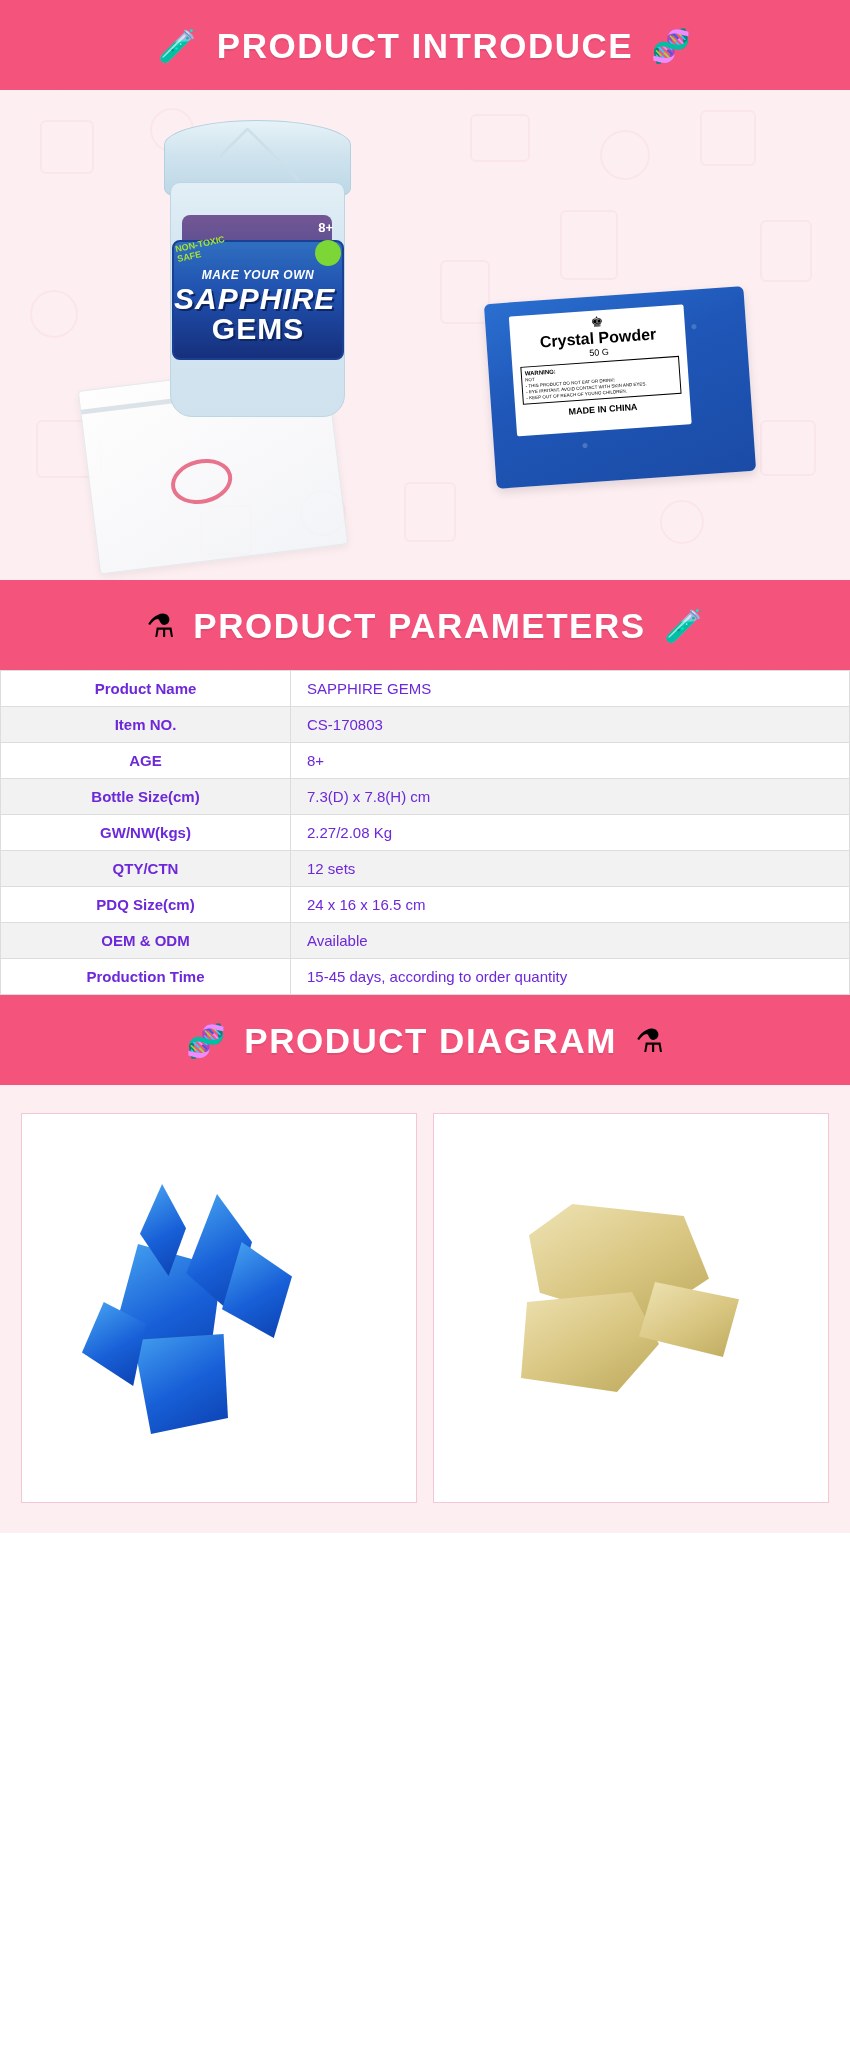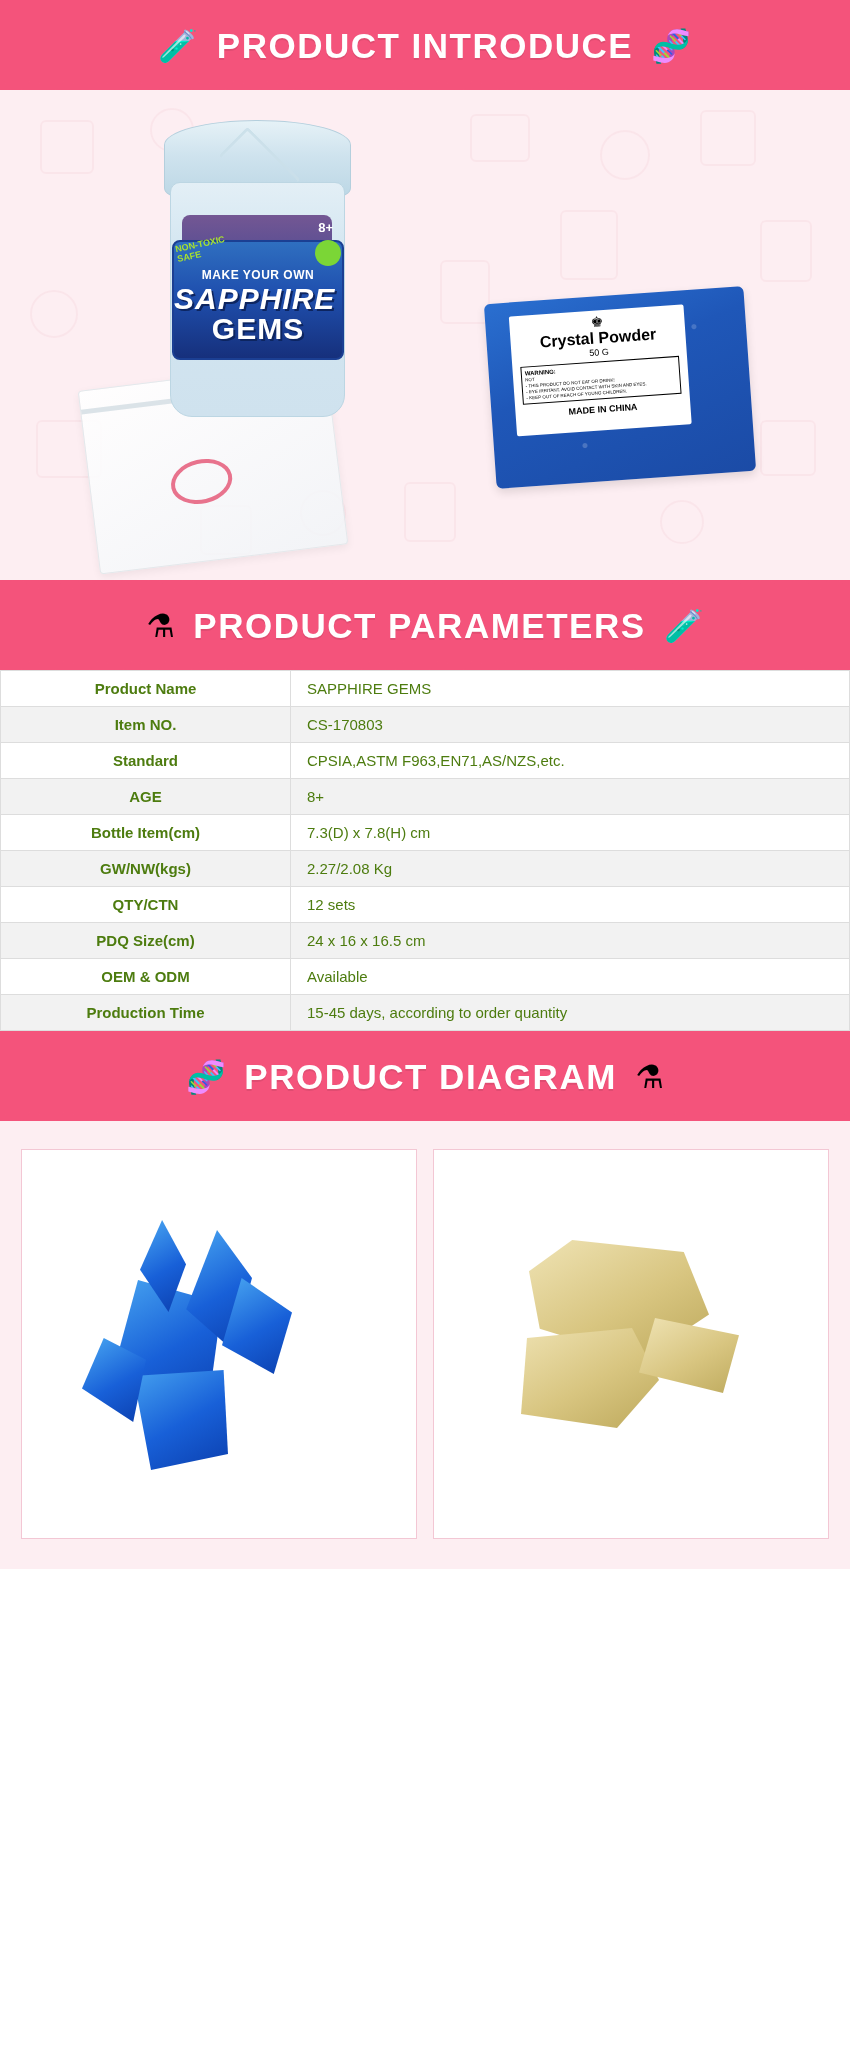--- a/index.html
+++ b/index.html
@@ -138,21 +138,21 @@
     top: 120px; left: 12px;
     width: 172px; height: 120px;
     background: linear-gradient(180deg,#2f6fc0 0%, #1f4fae 45%, #16307c 100%);
     border-radius: 8px;
     border: 2px solid #1b3f93;
     overflow: hidden;
   }
   .jar-label .mko {
     position: absolute; top: 26px; left: 0; width: 100%;
     text-align: center; color: #fff; font-size: 12px; font-weight: bold;
-    letter-spacing: .5px;
+    font-style: italic; letter-spacing: .5px;
   }
   .jar-label .nm1 {
     position: absolute; top: 40px; left: 0; width: 100%;
     text-align: left; color: #fff; font-size: 30px; font-weight: bold;
     font-style: italic; letter-spacing: 1px;
     text-shadow: 2px 2px 0 #0d2560;
   }
   .jar-label .nm2 {
     position: absolute; top: 70px; left: 0; width: 100%;
     text-align: center; color: #fff; font-size: 30px; font-weight: bold;
@@ -247,21 +247,21 @@
     border-radius: 50%;
     transform: rotate(-6deg);
   }
 
   
   .param-wrap { background: #ffffff; padding: 0 0 0 0; }
   table.params {
     width: 100%;
     border-collapse: collapse;
     font-size: 15px;
-    color: #4d7c0f;
+    color: #6d28d9;
   }
   table.params td {
     border: 1px solid #dddddd;
     height: 36px;
     padding: 4px 10px;
   }
   table.params td.k {
     width: 290px;
     text-align: center;
     font-weight: bold;
@@ -394,29 +394,25 @@
       <tbody>
         <tr>
           <td class="k">Product Name</td>
           <td class="v">SAPPHIRE GEMS</td>
         </tr>
         <tr>
           <td class="k">Item NO.</td>
           <td class="v">CS-170803</td>
         </tr>
         <tr>
-          <td class="k">Standard</td>
-          <td class="v">CPSIA,ASTM F963,EN71,AS/NZS,etc.</td>
-        </tr>
-        <tr>
           <td class="k">AGE</td>
           <td class="v">8+</td>
         </tr>
         <tr>
-          <td class="k">Bottle Item(cm)</td>
+          <td class="k">Bottle Size(cm)</td>
           <td class="v">7.3(D) x 7.8(H) cm</td>
         </tr>
         <tr>
           <td class="k">GW/NW(kgs)</td>
           <td class="v">2.27/2.08 Kg</td>
         </tr>
         <tr>
           <td class="k">QTY/CTN</td>
           <td class="v">12 sets</td>
         </tr>

